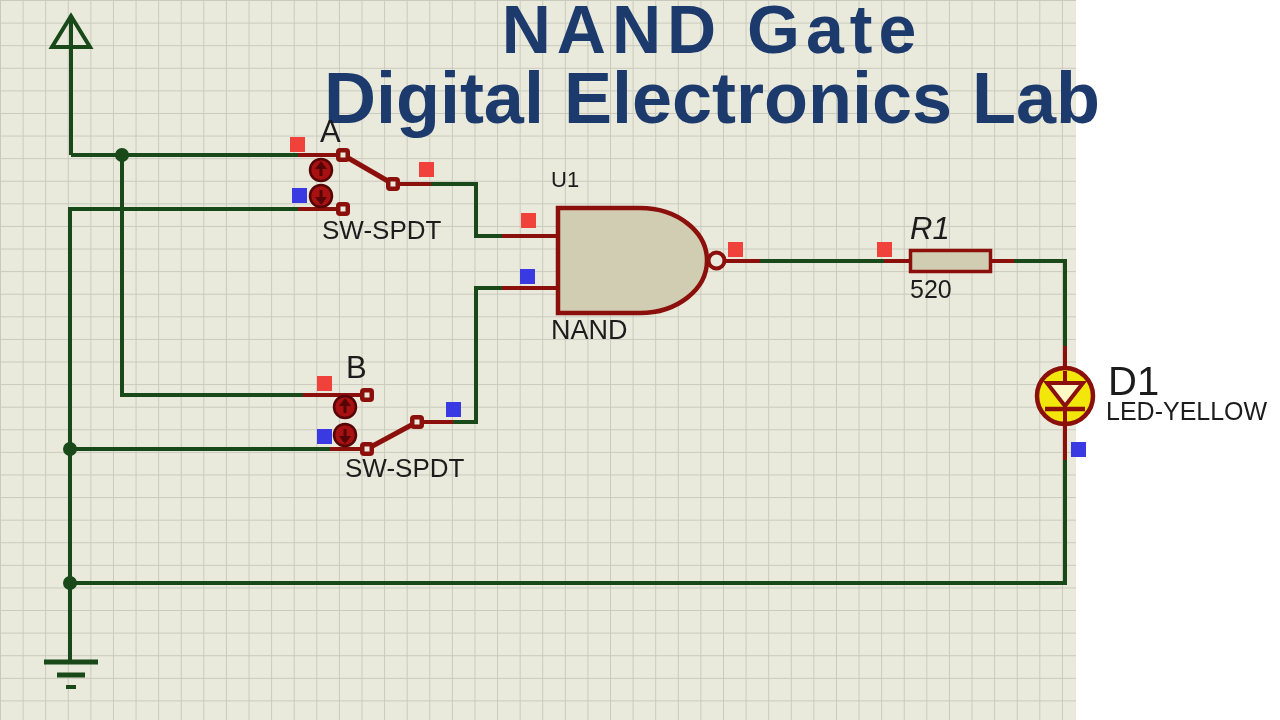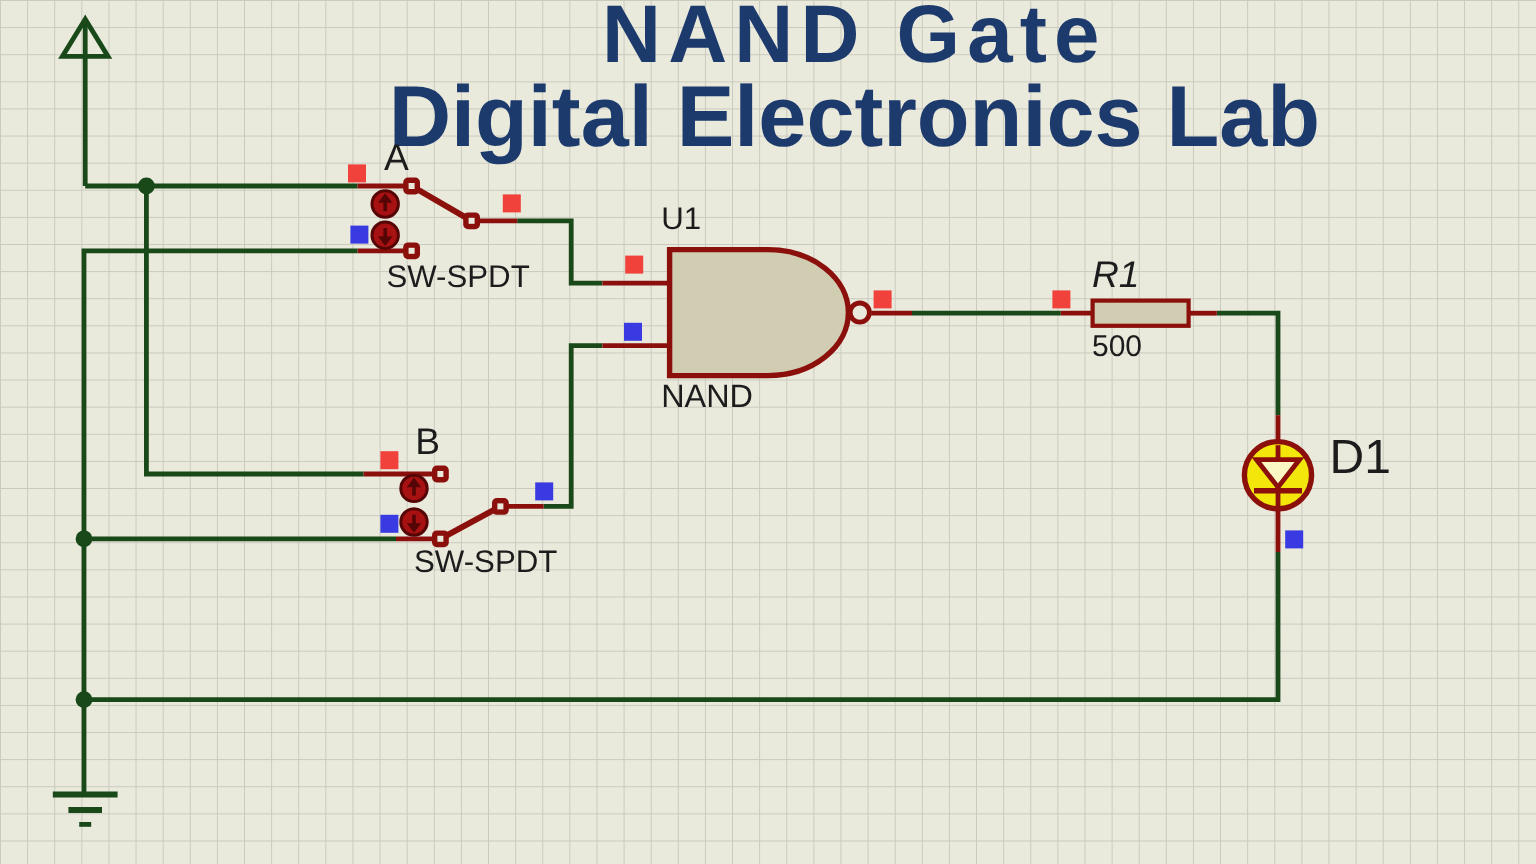--- a/index.html
+++ b/index.html
@@ -1,39 +1,39 @@
 <!DOCTYPE html>
 <html><head>
 <meta charset="utf-8">
 <style>
   html,body{margin:0;padding:0;}
   body{
     width:1280px;height:720px;overflow:hidden;
     font-family:"Liberation Sans", sans-serif;
   }
   .stage{
-    position:relative;width:1280px;height:720px;
+    position:relative;width:1076px;height:720px;
     background-color:#e9e9dc;
     background-image:
       linear-gradient(to right, #cac9bd 1px, transparent 1px),
       linear-gradient(to bottom, #cac9bd 1px, transparent 1px);
     background-size:22.6px 22.6px;
   }
   svg.schematic{position:absolute;left:0;top:0;}
   .title-wrap{position:absolute;left:152px;top:0;width:1120px;height:140px;pointer-events:none;}
   .title-line1{position:absolute;top:-5px;width:100%;text-align:center;
     font-size:68px;font-weight:bold;letter-spacing:6px;line-height:1;color:#1d3a6d;}
   .title-line2{position:absolute;top:62px;width:100%;text-align:center;
     font-size:72px;font-weight:bold;letter-spacing:0;line-height:1;color:#1d3a6d;}
   .lbl{position:absolute;color:#1c1c1c;line-height:1;white-space:nowrap;}
   .lbl-a   {left:320px;top:116px;font-size:31px;}
   .lbl-swa {left:322px;top:217px;font-size:26px;}
   .lbl-b   {left:346px;top:352px;font-size:31px;}
   .lbl-swb {left:345px;top:455px;font-size:26px;}
-  .lbl-u1  {left:551px;top:169px;font-size:26px;}
+  .lbl-u1  {left:551px;top:169px;font-size:22px;}
   .lbl-nand{left:551px;top:317px;font-size:27px;}
   .lbl-r1  {left:910px;top:213px;font-size:31px;font-style:italic;}
   .lbl-330 {left:910px;top:277px;font-size:25px;}
   .lbl-d1  {left:1108px;top:361px;font-size:40px;}
   .lbl-led {left:1106px;top:399px;font-size:25px;}
 </style>
 </head>
 <body>
 
 <div class="stage">
@@ -178,16 +178,17 @@
     <div class="title-line2">Digital Electronics Lab</div>
   </div>
 
   <div class="lbl lbl-a">A</div>
   <div class="lbl lbl-swa">SW-SPDT</div>
   <div class="lbl lbl-b">B</div>
   <div class="lbl lbl-swb">SW-SPDT</div>
   <div class="lbl lbl-u1">U1</div>
   <div class="lbl lbl-nand">NAND</div>
   <div class="lbl lbl-r1">R1</div>
-  <div class="lbl lbl-330">500</div>
+  <div class="lbl lbl-330">520</div>
   <div class="lbl lbl-d1">D1</div>
+  <div class="lbl lbl-led">LED-YELLOW</div>
 
 </div>
 
 </body></html>

